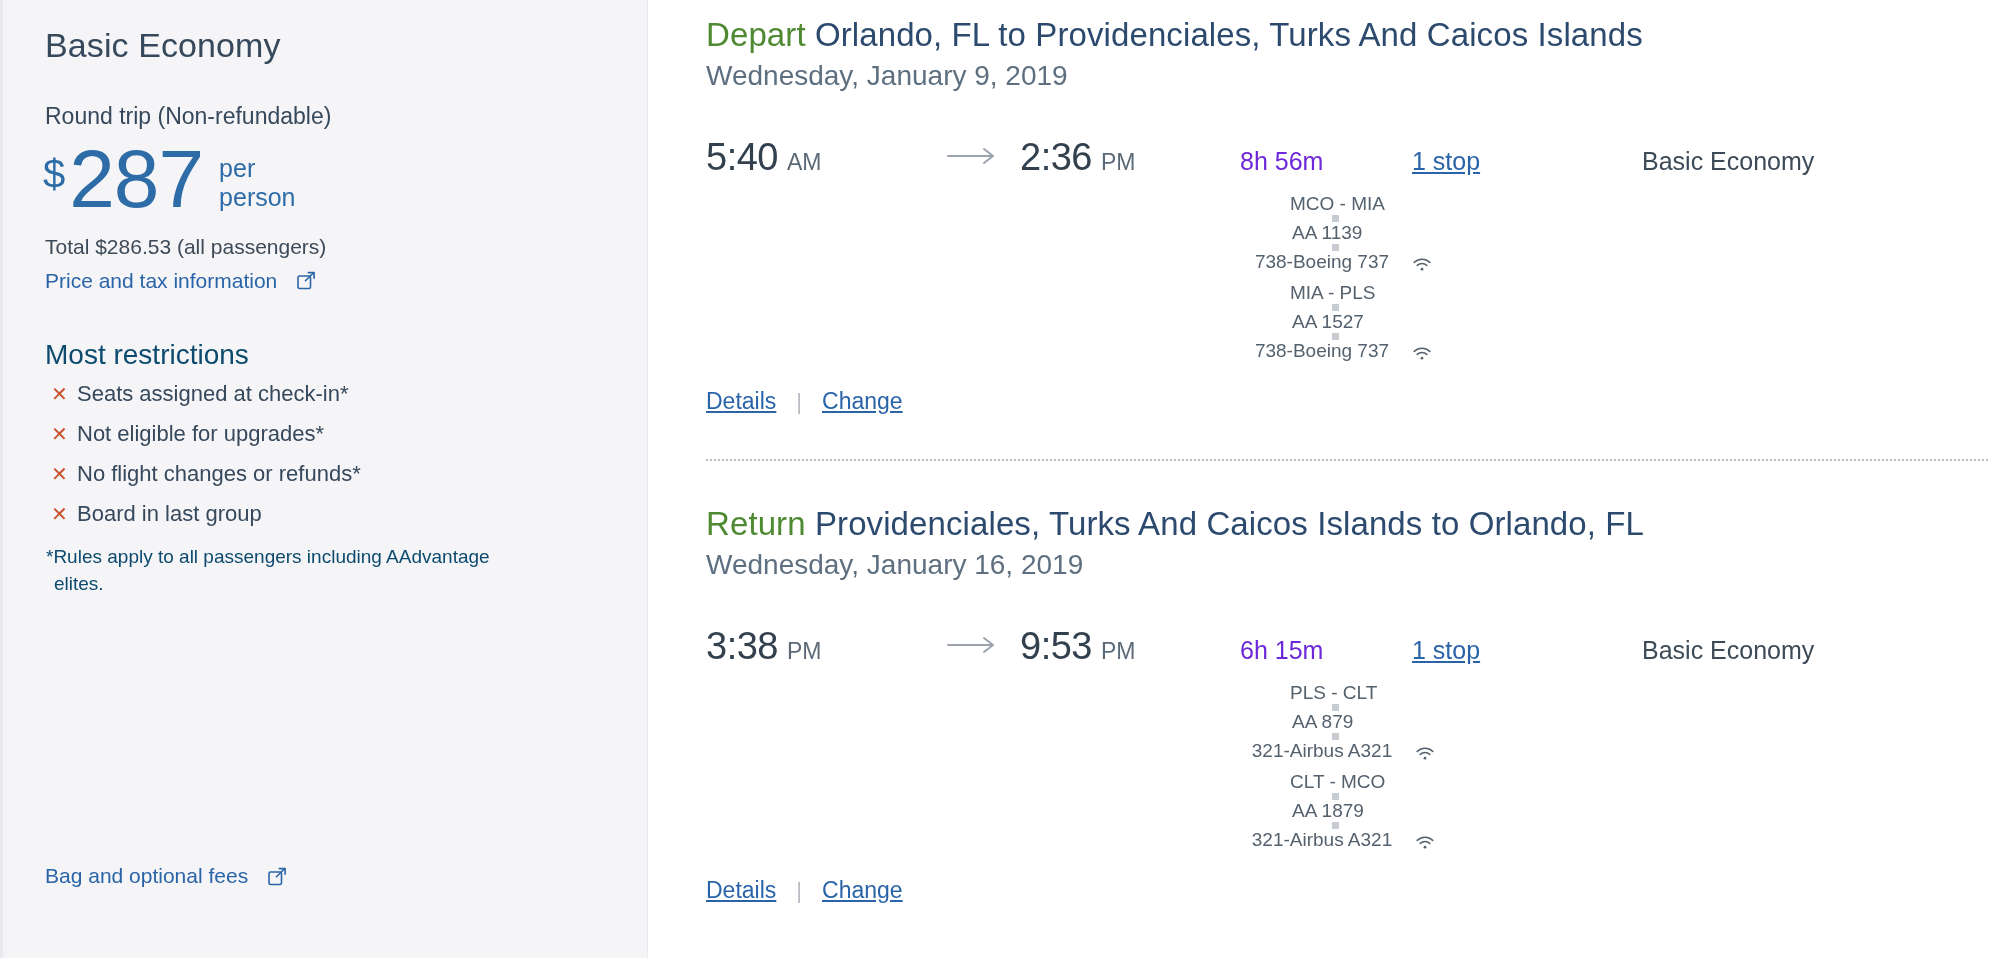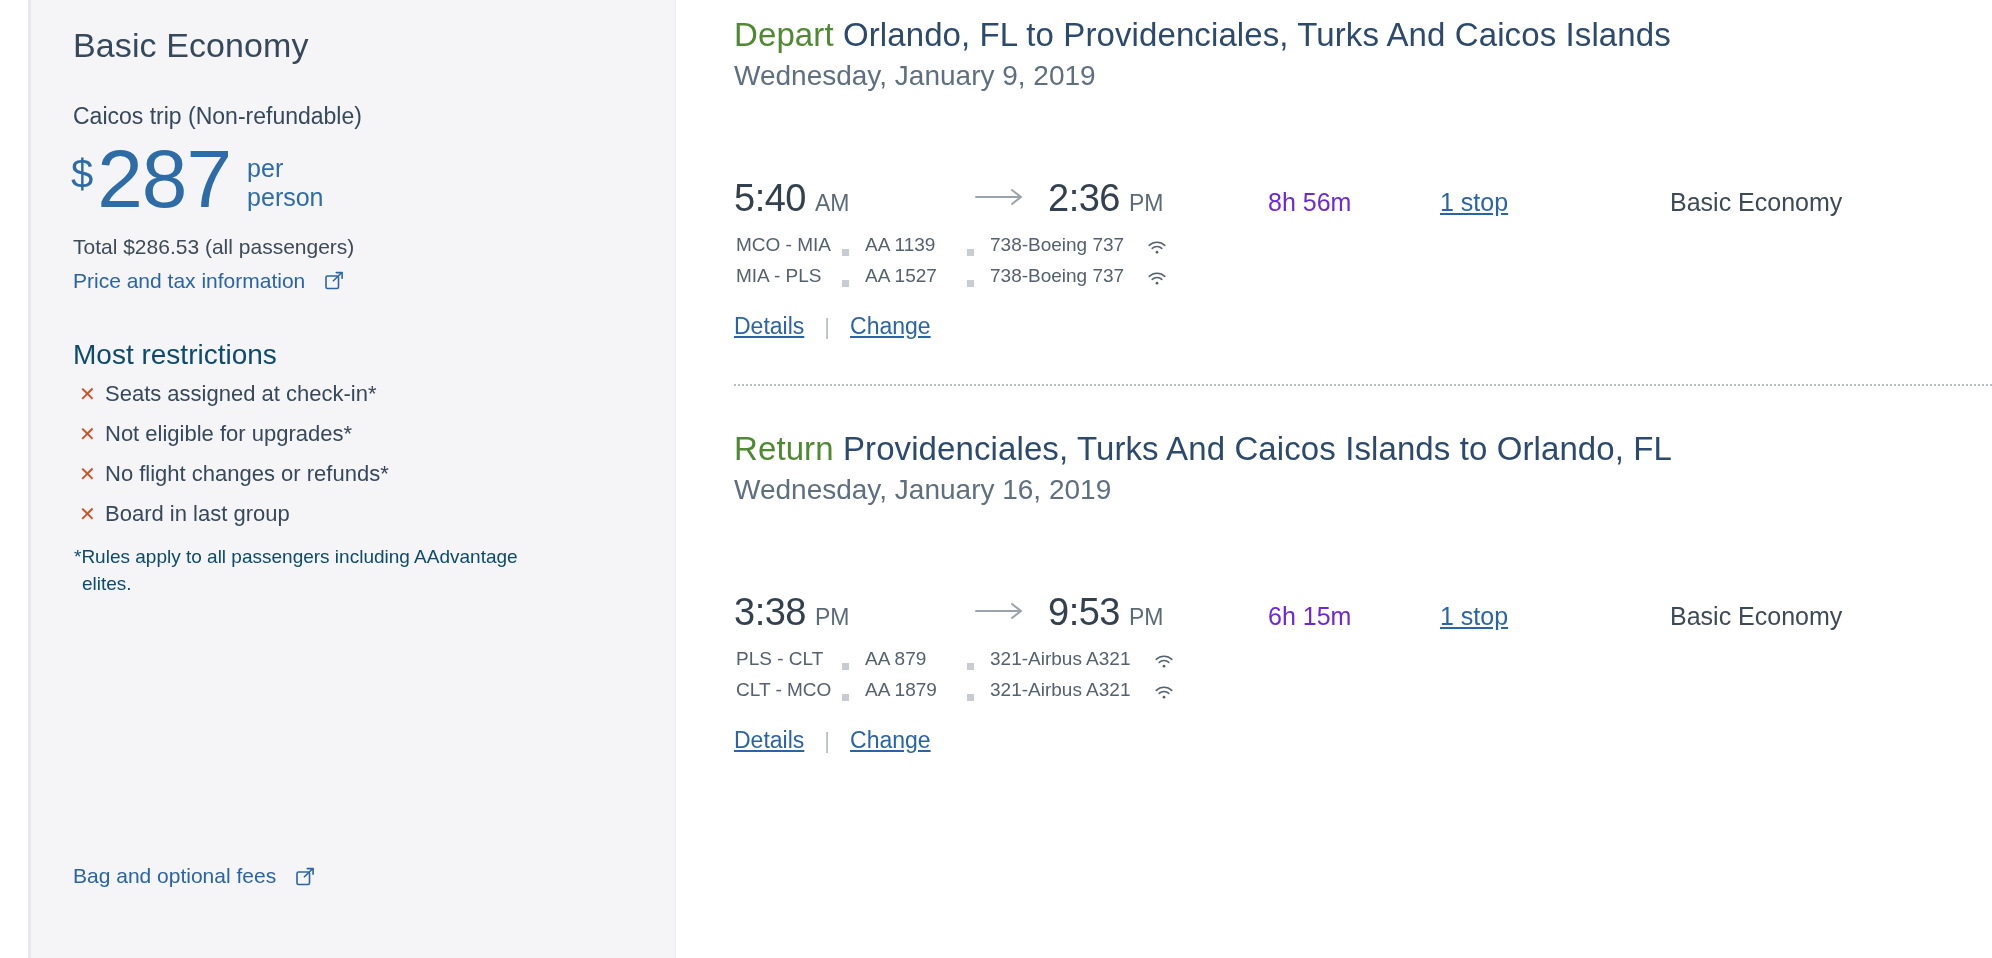--- a/index.html
+++ b/index.html
@@ -14,21 +14,20 @@
     font-family: "Liberation Sans", sans-serif;
     -webkit-font-smoothing: antialiased;
     overflow: hidden;
   }
 
   .page {
     display: flex;
     width: 1896px;
     height: 958px;
     align-items: stretch;
-    padding-left: 28px;
   }
 
   
   .sidebar {
     width: 648px;
     min-width: 648px;
     box-sizing: border-box;
     background: #f5f4f7;
     border-left: 3px solid #e9e8ec;
     border-right: 1px solid #eceaef;
@@ -183,21 +182,20 @@
     display: flex;
     align-items: baseline;
     margin: 0 0 4px 0;
   }
   .time-block { display: flex; align-items: baseline; }
   .time {
     font-size: 38px;
     color: #33414f;
     font-weight: 400;
     letter-spacing: -0.5px;
-    margin-top: 41px;
   }
   .meridiem {
     font-size: 23px;
     color: #5c6a78;
     margin-left: 9px;
   }
   .arrow {
     width: 96px;
     text-align: center;
     color: #9aa3ab;
@@ -222,25 +220,26 @@
     width: 230px;
   }
   .cabin {
     font-size: 25px;
     color: #3d4a58;
   }
 
   .segments { margin: 14px 0 0 2px; }
   .segment {
     display: flex;
-    align-items: flex-end;
+    align-items: center;
     font-size: 19px;
     color: #54616e;
     margin-bottom: 9px;
     white-space: nowrap;
+    flex-direction: column;
   }
   .seg-route { width: 106px; }
   .seg-flight { width: 102px; }
   .seg-eq { display: inline-flex; align-items: center; gap: 24px; }
   .sq-sep {
     display: inline-block;
     width: 7px;
     height: 7px;
     background: #c7ccd2;
     margin: 0 16px 0 0;
@@ -271,21 +270,21 @@
 </style>
 </head>
 <body>
 
 <div class="page">
 
   <aside class="sidebar">
 
     <h1 class="fare-title">Basic Economy</h1>
 
-    <div class="trip-type">Caicos trip (Non-refundable)</div>
+    <div class="trip-type">Round trip (Non-refundable)</div>
 
     <div class="price-row">
       <span class="currency">$</span>
       <span class="amount">287</span>
       <span class="per-person">
         <span>per</span><br>
         <span>person</span>
       </span>
     </div>
 

